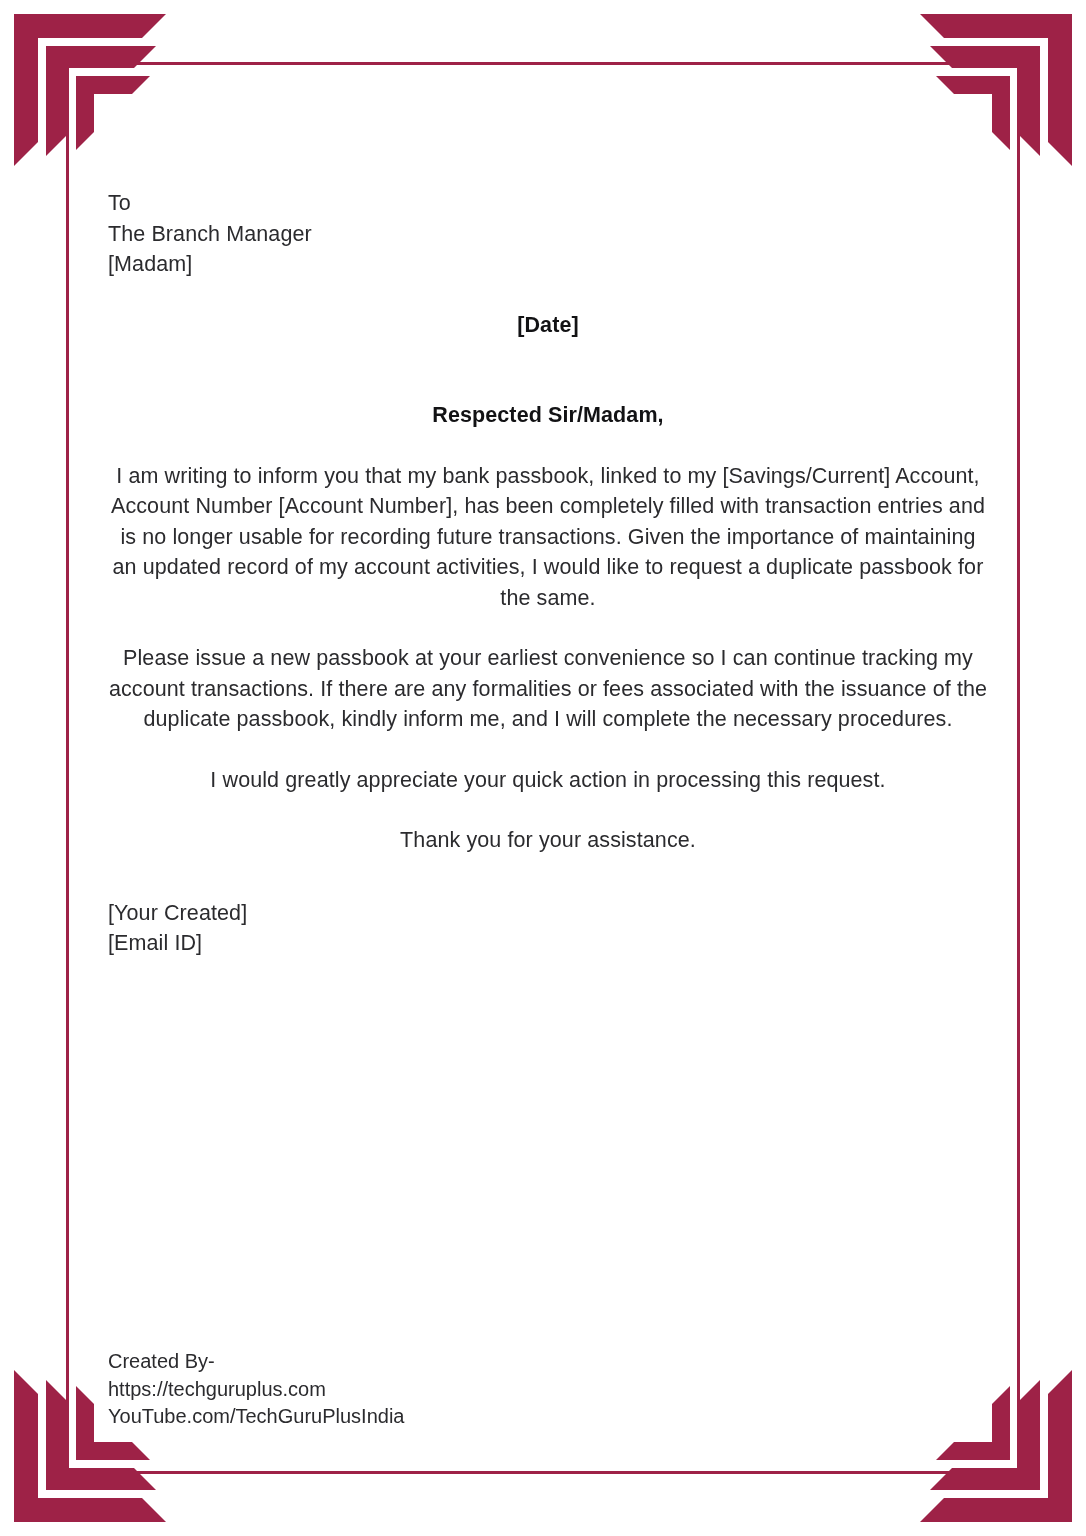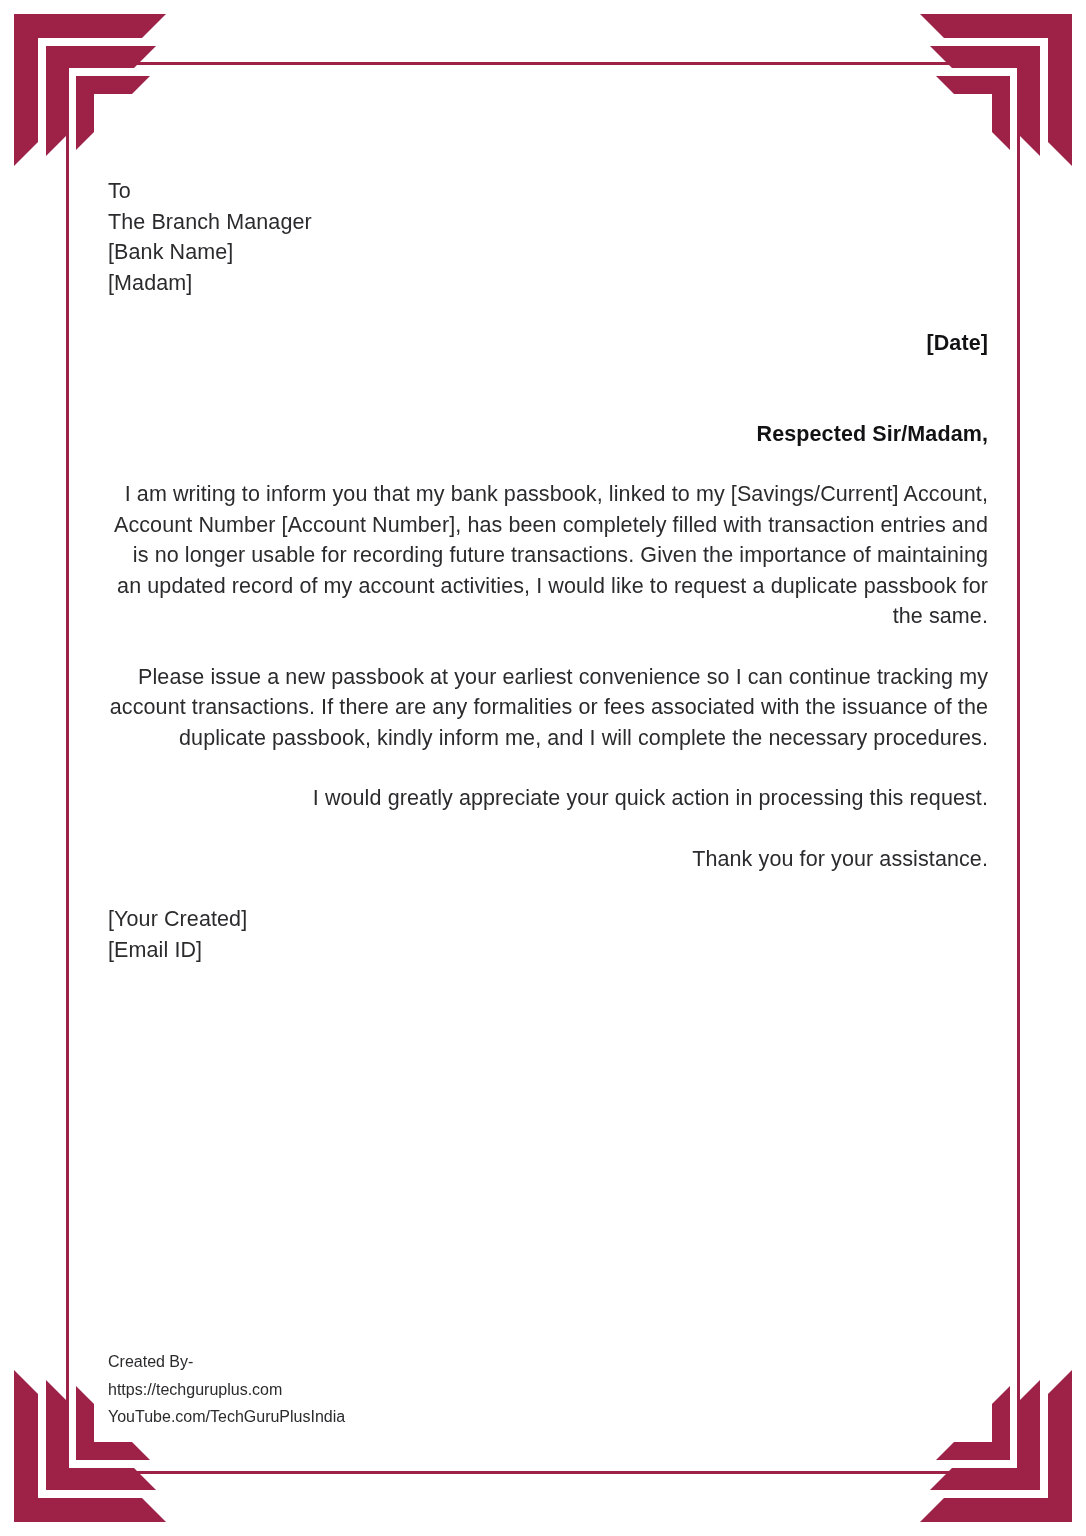--- a/index.html
+++ b/index.html
@@ -49,43 +49,43 @@
     position: absolute;
     left: 108px;
     top: 176px;
     width: 880px;
     color: #2B2B2E;
     font-size: 21.5px;
     line-height: 30.5px;
     letter-spacing: 0.1px;
   }
 
-  .block { margin: 0 0 0 0; }
+  .block { margin: 12px 0 0 0; }
 
   .addr-line { display: block; white-space: pre; }
 
   .gap-sm { height: 30px; }
   .gap-md { height: 30px; }
 
   .bold { font-weight: 700; color: #121214; }
 
   p.para {
     margin: 0;
-    text-align: right;
+    text-align: center;
   }
 
   .subject .bold { font-weight: 700; }
 
   
   .footer {
     position: absolute;
     left: 108px;
     top: 1348px;
     color: #2B2B2E;
-    font-size: 16px;
+    font-size: 20px;
     line-height: 27.5px;
   }
   .footer span { display: block; white-space: pre; }
 </style>
 </head>
 <body>
 
 <div class="page">
 
   <div class="inner-frame"></div>
@@ -120,21 +120,20 @@
       <path d="M32 32 L142 32 L120 54 L54 54 L54 120 L32 142 Z" fill="#9E2247"></path>
       <path d="M62 62 L136 62 L118 80 L80 80 L80 118 L62 136 Z" fill="#9E2247"></path>
     </svg>
   </div>
 
   <div class="letter">
 
     <div class="block">
       <span class="addr-line">To</span>
       <span class="addr-line">The Branch Manager</span>
-      <span class="addr-line">[Bank Name]</span>
       <span class="addr-line">[Madam]</span>
     </div>
 
     <div class="gap-sm"></div>
 
     <p class="para bold">[Date]</p>
 
     <div class="gap-sm"></div>
 
 

